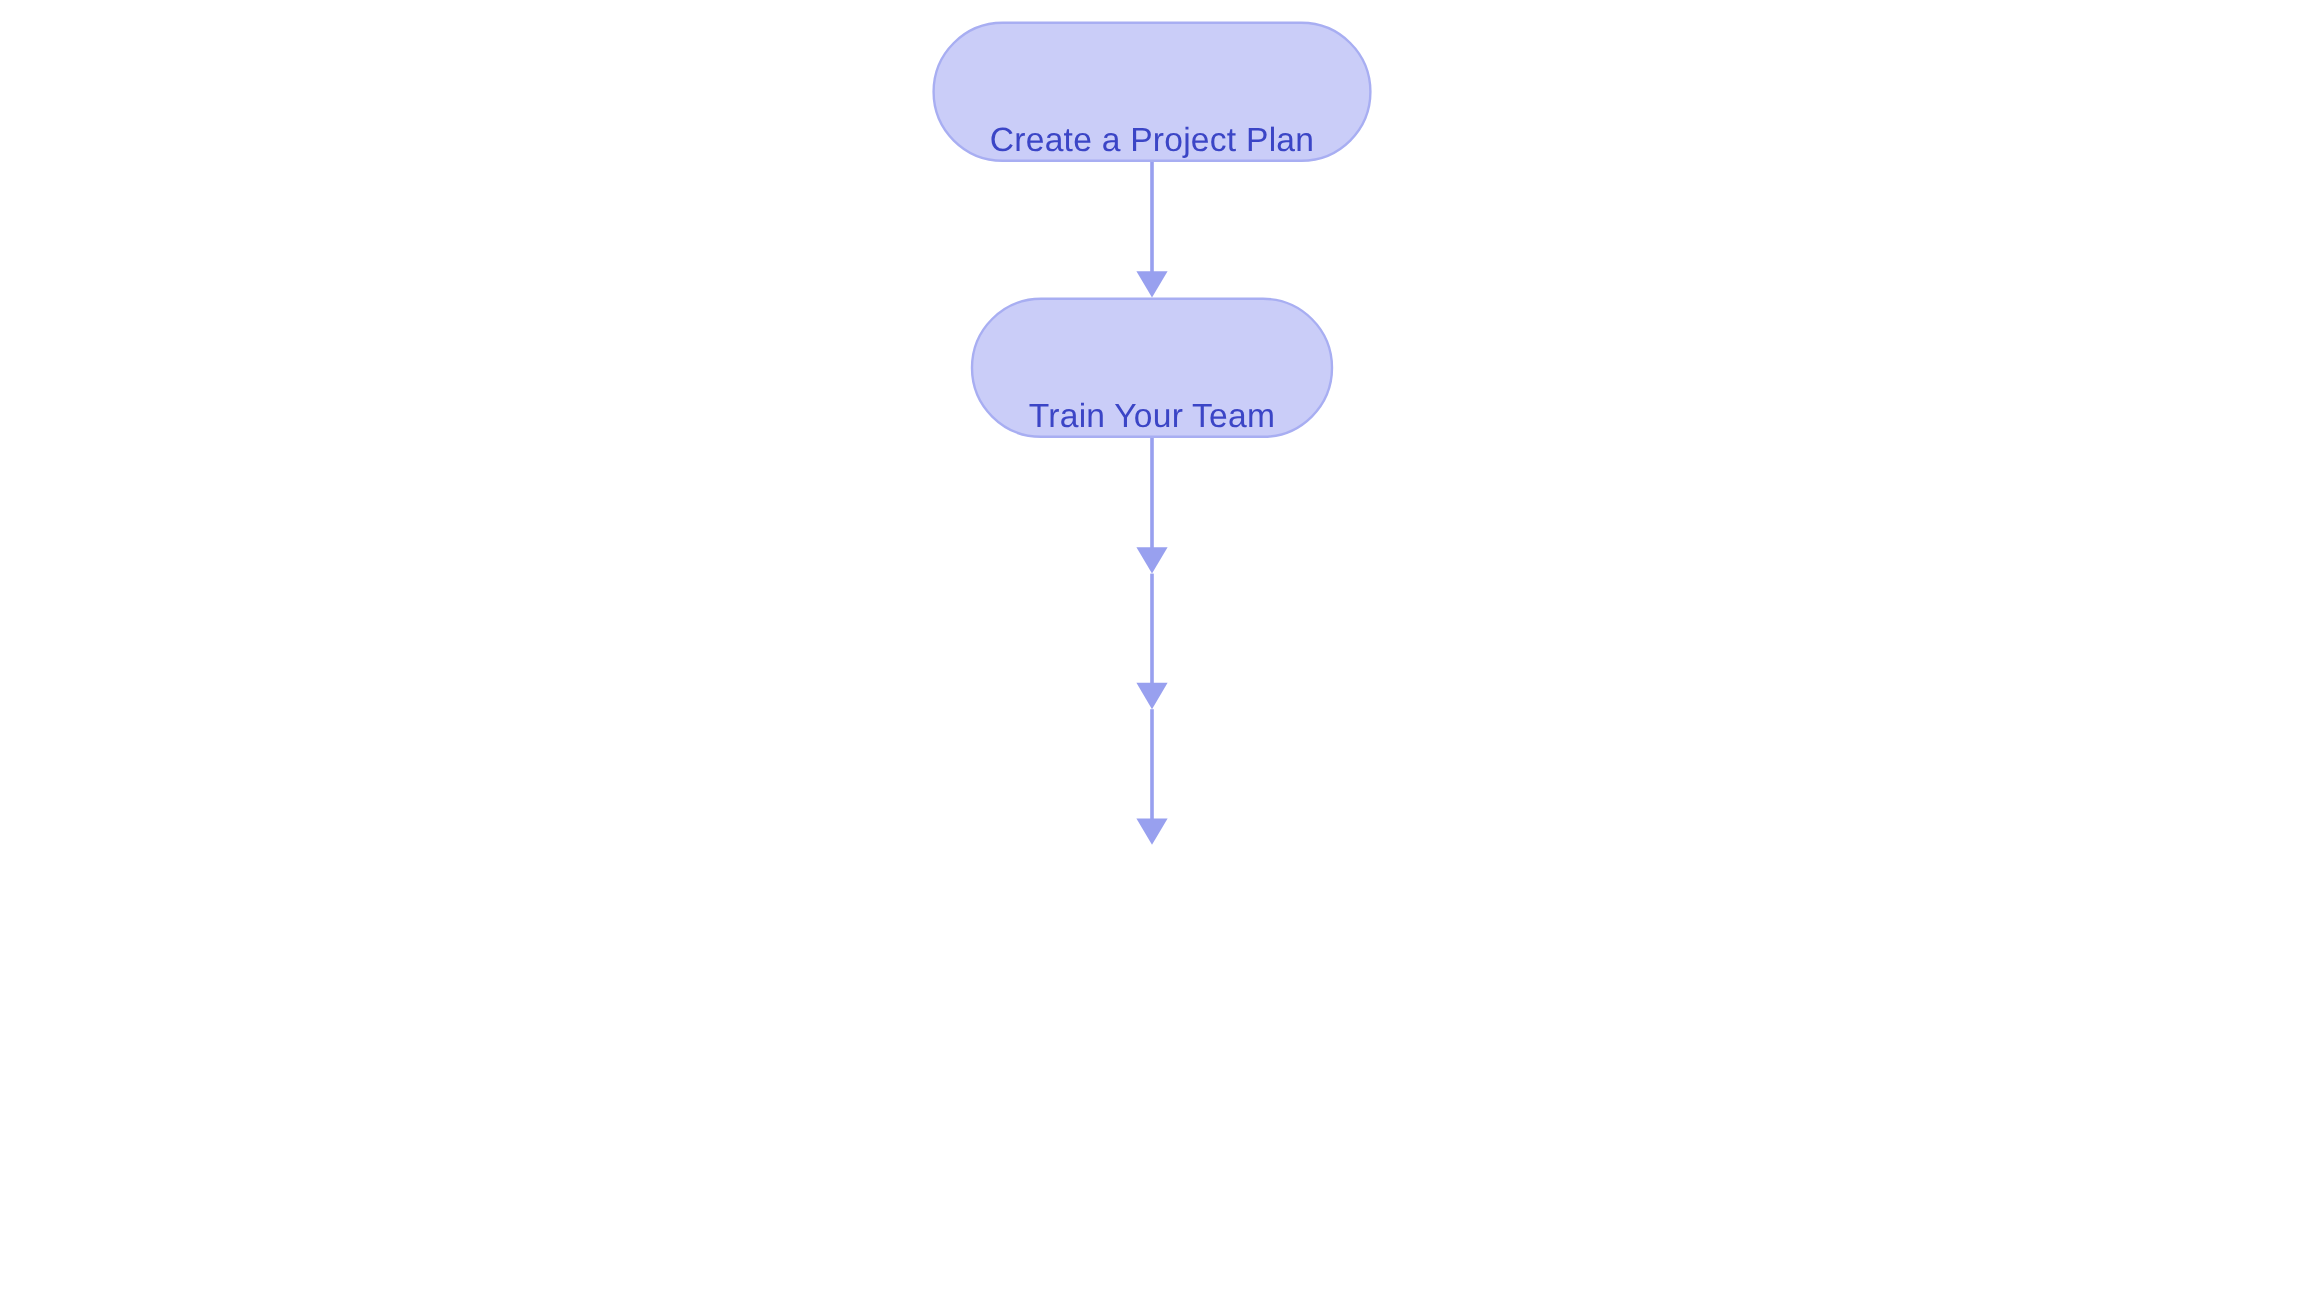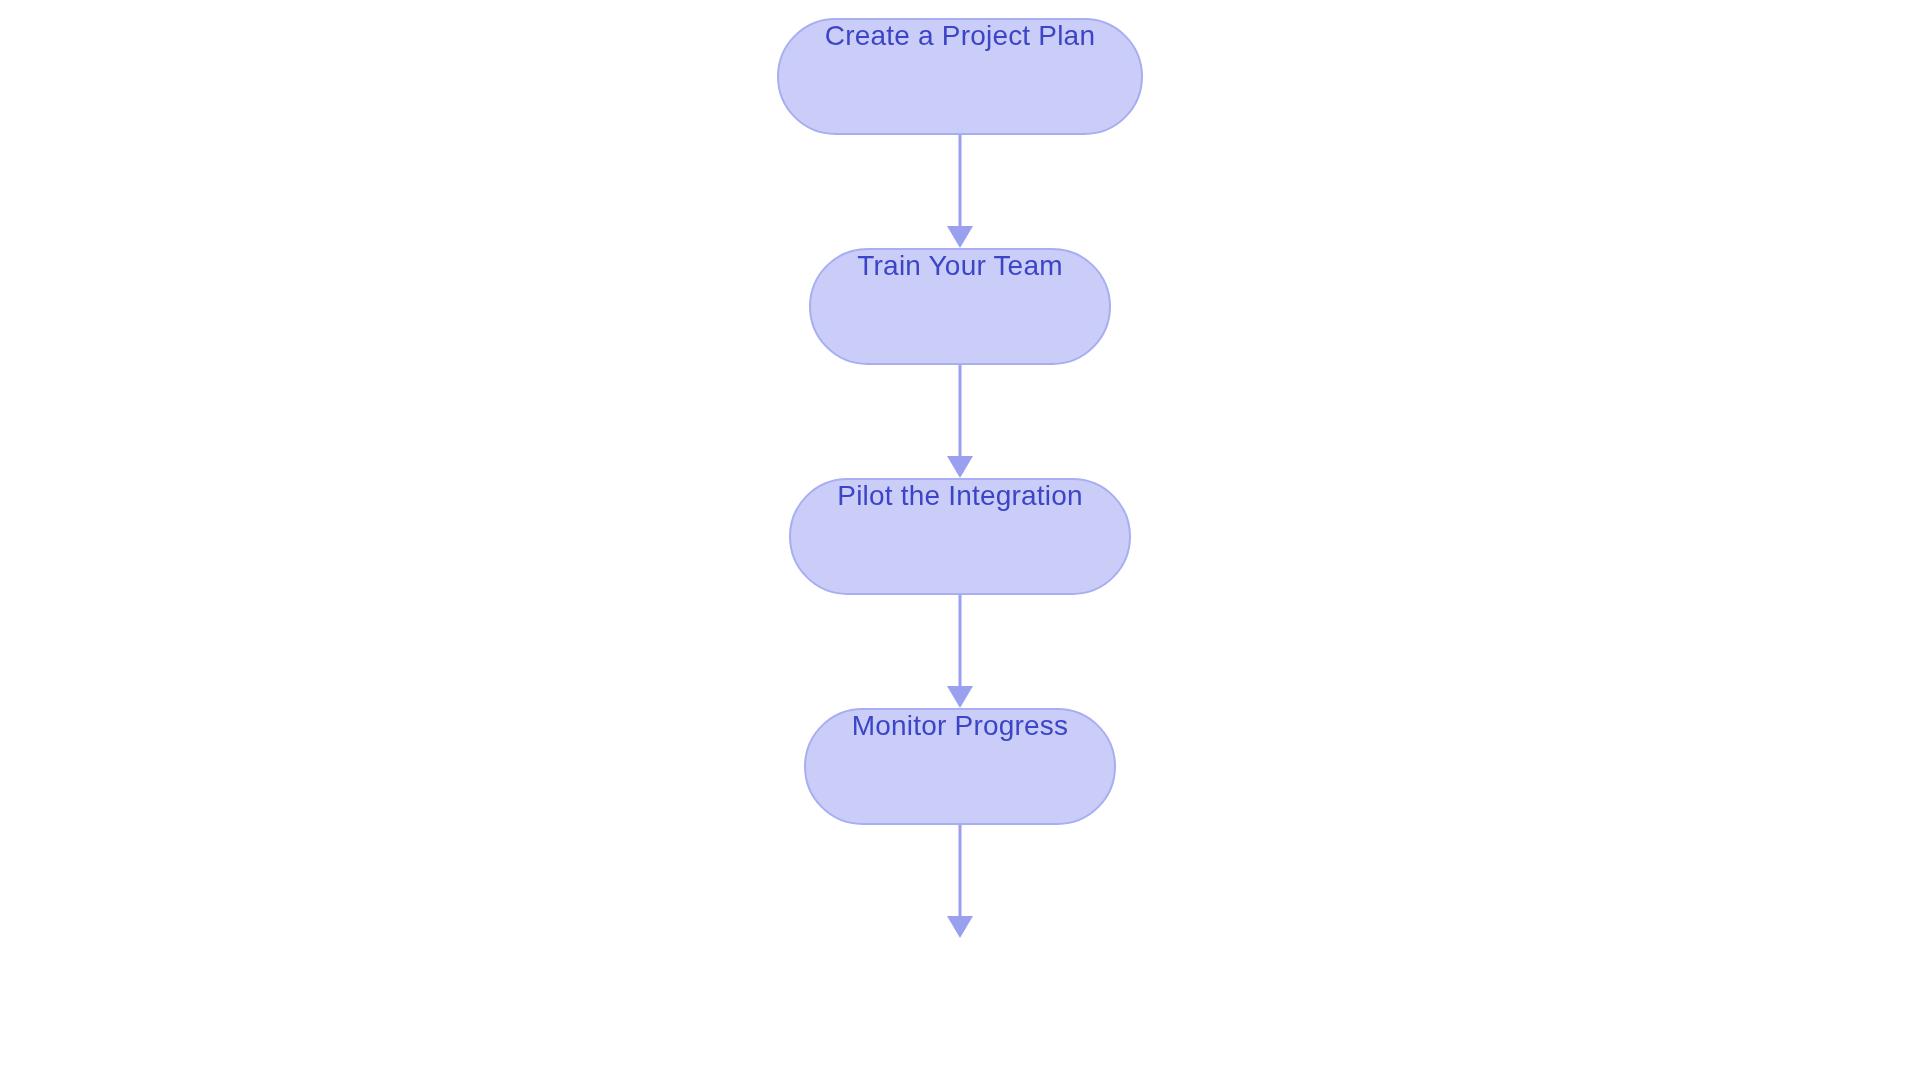--- a/index.html
+++ b/index.html
@@ -26,21 +26,21 @@
     padding-top: 18px;
   }
   .node {
     height: 117px;
     min-width: 300px;
     padding: 0 46px;
     border: 2px solid var(--node-border);
     border-radius: 58.5px;
     background: var(--node-fill);
     display: flex;
-    align-items: flex-start;
+    align-items: flex-end;
     justify-content: center;
     flex: 0 0 auto;
   }
   .node-label {
     color: var(--node-text);
     font-size: 28px;
     font-weight: 500;
     letter-spacing: 0.2px;
     white-space: nowrap;
   }
@@ -87,32 +87,26 @@
 
   <div class="node">
     <span class="node-label">Train Your Team</span>
   </div>
 
   <div class="connector">
     <div class="connector-line"></div>
     <div class="connector-head"></div>
   </div>
 
-  <div class="node">
-    <span class="node-label">Pilot the Integration</span>
-  </div>
 
   <div class="connector">
     <div class="connector-line"></div>
     <div class="connector-head"></div>
   </div>
 
-  <div class="node">
-    <span class="node-label">Monitor Progress</span>
-  </div>
 
   <div class="connector">
     <div class="connector-line"></div>
     <div class="connector-head"></div>
   </div>
 
 
 </div>
 
 </body></html>

